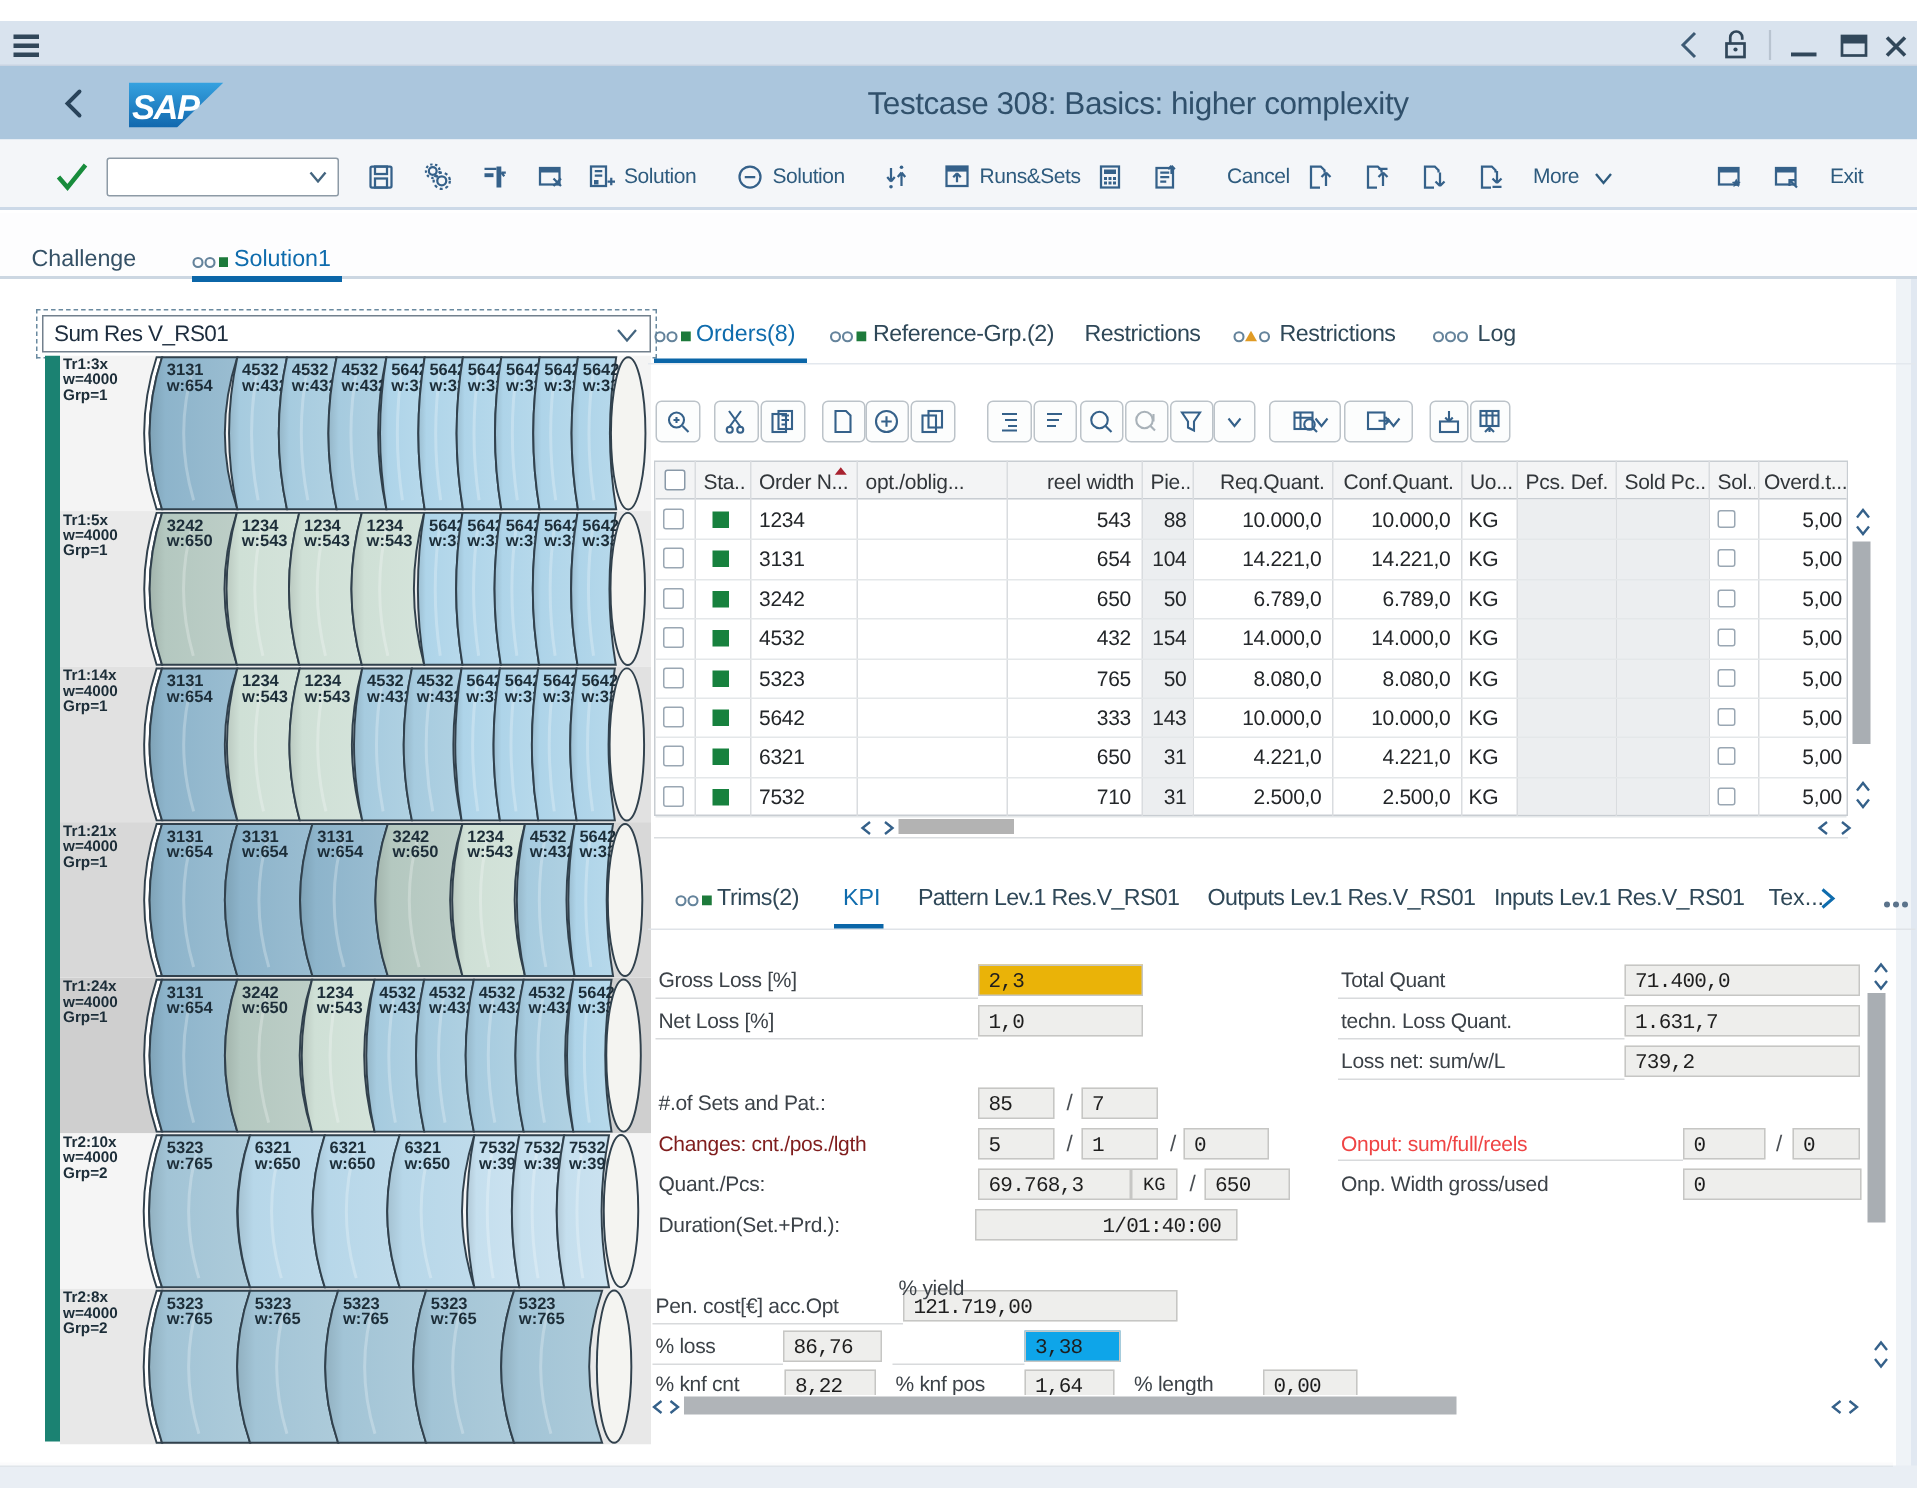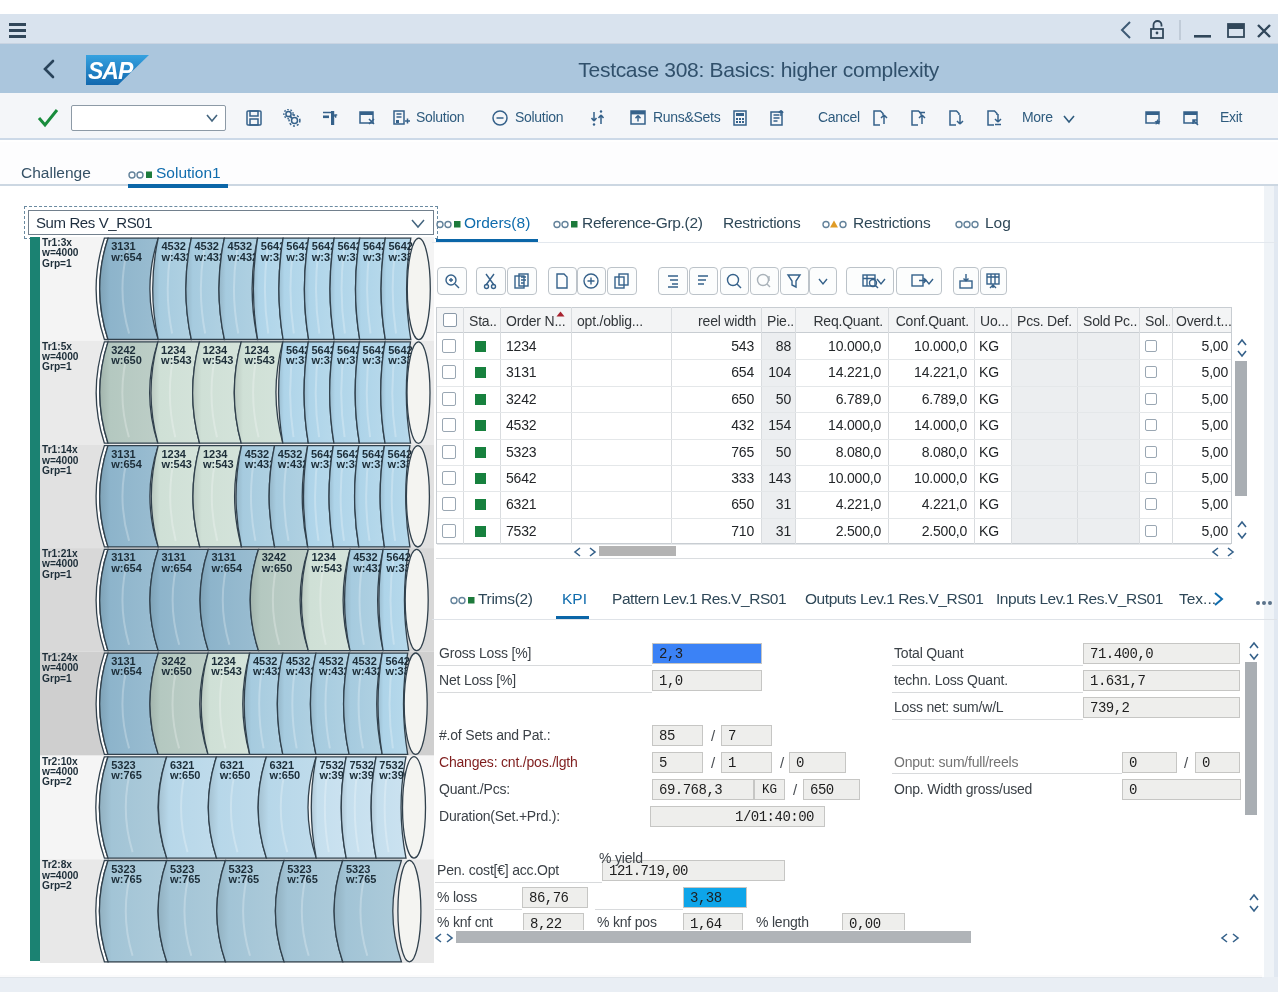--- a/index.html
+++ b/index.html
@@ -744,21 +744,21 @@
 <div style="position:absolute;left:1179px;top:590px;width:40px;height:18px;color:#2f4858;font-size:15.5px;">Tex...</div>
 <svg style="position:absolute;left:1213px;top:591px;" width="12" height="16" viewBox="0 0 12 16">
 <path d="M 2 2 L 9 8 L 2 14" stroke="#0f6cad" stroke-width="2" fill="none"></path>
   </svg>
 <svg style="position:absolute;left:1255px;top:599px;" width="18" height="8" viewBox="0 0 18 8">
 <circle cx="3" cy="4" r="2" fill="#5b738b"></circle>
     <circle cx="9" cy="4" r="2" fill="#5b738b"></circle>
     <circle cx="15" cy="4" r="2" fill="#5b738b"></circle>
   </svg>
 <div style="position:absolute;left:439px;top:645px;width:220px;height:18px;font-size:14px;letter-spacing:-0.2px;color:#3c4248;white-space:nowrap;">Gross Loss [%]</div>
-<div style="position:absolute;left:652px;top:643px;width:110px;height:21px;background:#3b82f6;border:1px solid #c6c6c4;font-size:14px;letter-spacing:-0.5px;color:#1e1e1e;line-height:19px;padding-left:6px;"><span class="mono">2,3</span></div>
+<div style="position:absolute;left:652px;top:643px;width:110px;height:21px;background:#eab308;border:1px solid #c6c6c4;font-size:14px;letter-spacing:-0.5px;color:#1e1e1e;line-height:19px;padding-left:6px;"><span class="mono">2,3</span></div>
 <div style="position:absolute;left:437px;top:665px;width:215px;height:1px;background:#d8dadc;"></div>
 <div style="position:absolute;left:439px;top:672px;width:220px;height:18px;font-size:14px;letter-spacing:-0.2px;color:#3c4248;white-space:nowrap;">Net Loss [%]</div>
 <div style="position:absolute;left:652px;top:670px;width:110px;height:21px;background:#eeeeec;border:1px solid #c6c6c4;font-size:14px;letter-spacing:-0.5px;color:#1e1e1e;line-height:19px;padding-left:6px;"><span class="mono">1,0</span></div>
 <div style="position:absolute;left:437px;top:692px;width:215px;height:1px;background:#d8dadc;"></div>
 <div style="position:absolute;left:439px;top:727px;width:220px;height:18px;font-size:14px;letter-spacing:-0.2px;color:#3c4248;white-space:nowrap;">#.of Sets and Pat.:</div>
 <div style="position:absolute;left:652px;top:725px;width:51px;height:21px;background:#eeeeec;border:1px solid #c6c6c4;font-size:14px;letter-spacing:-0.5px;color:#1e1e1e;line-height:19px;padding-left:6px;"><span class="mono">85</span></div>
 <div style="position:absolute;left:711px;top:727px;width:10px;height:18px;font-size:15px;color:#4a4f54;">/</div>
 <div style="position:absolute;left:721px;top:725px;width:51px;height:21px;background:#eeeeec;border:1px solid #c6c6c4;font-size:14px;letter-spacing:-0.5px;color:#1e1e1e;line-height:19px;padding-left:6px;"><span class="mono">7</span></div>
 <div style="position:absolute;left:439px;top:754px;width:220px;height:18px;font-size:14px;letter-spacing:-0.2px;color:#7f1d1d;white-space:nowrap;">Changes: cnt./pos./lgth</div>
 <div style="position:absolute;left:652px;top:752px;width:51px;height:21px;background:#eeeeec;border:1px solid #c6c6c4;font-size:14px;letter-spacing:-0.5px;color:#1e1e1e;line-height:19px;padding-left:6px;"><span class="mono">5</span></div>
@@ -775,21 +775,21 @@
 <div style="position:absolute;left:650px;top:806px;width:175px;height:21px;background:#eeeeec;border:1px solid #c6c6c4;font-size:14px;letter-spacing:-0.5px;color:#1e1e1e;line-height:19px;padding-right:10px;text-align:right;"><span class="mono">1/01:40:00</span></div>
 <div style="position:absolute;left:894px;top:645px;width:220px;height:18px;font-size:14px;letter-spacing:-0.2px;color:#3c4248;white-space:nowrap;">Total Quant</div>
 <div style="position:absolute;left:1083px;top:643px;width:157px;height:21px;background:#eeeeec;border:1px solid #c6c6c4;font-size:14px;letter-spacing:-0.5px;color:#1e1e1e;line-height:19px;padding-left:6px;"><span class="mono">71.400,0</span></div>
 <div style="position:absolute;left:892px;top:665px;width:191px;height:1px;background:#d8dadc;"></div>
 <div style="position:absolute;left:894px;top:672px;width:220px;height:18px;font-size:14px;letter-spacing:-0.2px;color:#3c4248;white-space:nowrap;">techn. Loss Quant.</div>
 <div style="position:absolute;left:1083px;top:670px;width:157px;height:21px;background:#eeeeec;border:1px solid #c6c6c4;font-size:14px;letter-spacing:-0.5px;color:#1e1e1e;line-height:19px;padding-left:6px;"><span class="mono">1.631,7</span></div>
 <div style="position:absolute;left:892px;top:692px;width:191px;height:1px;background:#d8dadc;"></div>
 <div style="position:absolute;left:894px;top:699px;width:220px;height:18px;font-size:14px;letter-spacing:-0.2px;color:#3c4248;white-space:nowrap;">Loss net: sum/w/L</div>
 <div style="position:absolute;left:1083px;top:697px;width:157px;height:21px;background:#eeeeec;border:1px solid #c6c6c4;font-size:14px;letter-spacing:-0.5px;color:#1e1e1e;line-height:19px;padding-left:6px;"><span class="mono">739,2</span></div>
 <div style="position:absolute;left:892px;top:719px;width:191px;height:1px;background:#d8dadc;"></div>
-<div style="position:absolute;left:894px;top:754px;width:220px;height:18px;font-size:14px;letter-spacing:-0.2px;color:#737373;white-space:nowrap;">Onput: sum/full/reels</div>
+<div style="position:absolute;left:894px;top:754px;width:220px;height:18px;font-size:14px;letter-spacing:-0.2px;color:#ef4444;white-space:nowrap;">Onput: sum/full/reels</div>
 <div style="position:absolute;left:1122px;top:752px;width:55px;height:21px;background:#eeeeec;border:1px solid #c6c6c4;font-size:14px;letter-spacing:-0.5px;color:#1e1e1e;line-height:19px;padding-left:6px;"><span class="mono">0</span></div>
 <div style="position:absolute;left:1184px;top:754px;width:10px;height:18px;font-size:15px;color:#4a4f54;">/</div>
 <div style="position:absolute;left:1195px;top:752px;width:45px;height:21px;background:#eeeeec;border:1px solid #c6c6c4;font-size:14px;letter-spacing:-0.5px;color:#1e1e1e;line-height:19px;padding-left:6px;"><span class="mono">0</span></div>
 <div style="position:absolute;left:892px;top:773px;width:230px;height:1px;background:#d8dadc;"></div>
 <div style="position:absolute;left:894px;top:781px;width:220px;height:18px;font-size:14px;letter-spacing:-0.2px;color:#3c4248;white-space:nowrap;">Onp. Width gross/used</div>
 <div style="position:absolute;left:1122px;top:779px;width:119px;height:21px;background:#eeeeec;border:1px solid #c6c6c4;font-size:14px;letter-spacing:-0.5px;color:#1e1e1e;line-height:19px;padding-left:6px;"><span class="mono">0</span></div>
 <svg style="position:absolute;left:1248px;top:640px;" width="12" height="11" viewBox="0 0 12 11">
     <path d="M 2 8 L 6 3 L 10 8" stroke="#35618a" stroke-width="1.6" fill="none"></path>
   </svg>
 <svg style="position:absolute;left:1248px;top:651px;" width="12" height="11" viewBox="0 0 12 11">

